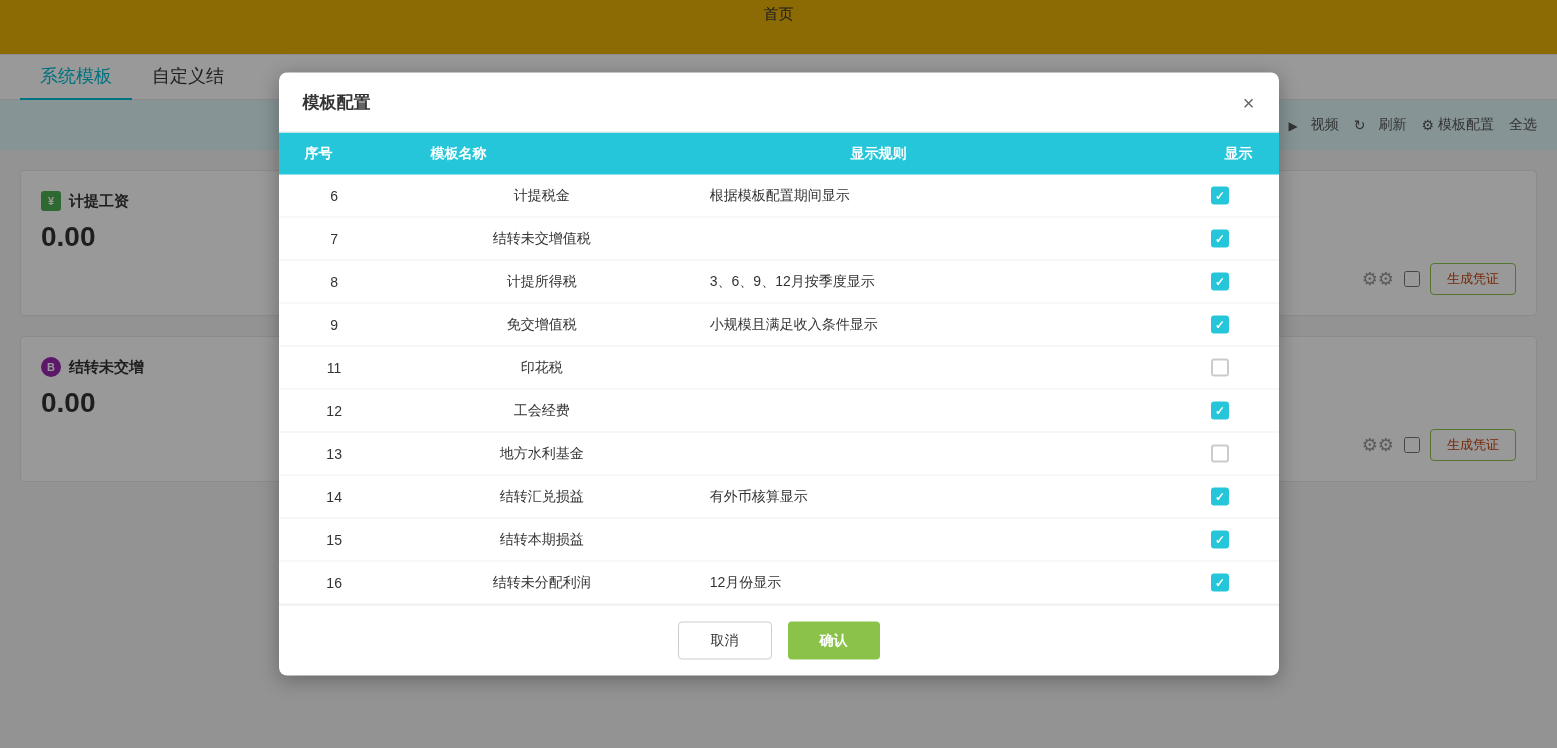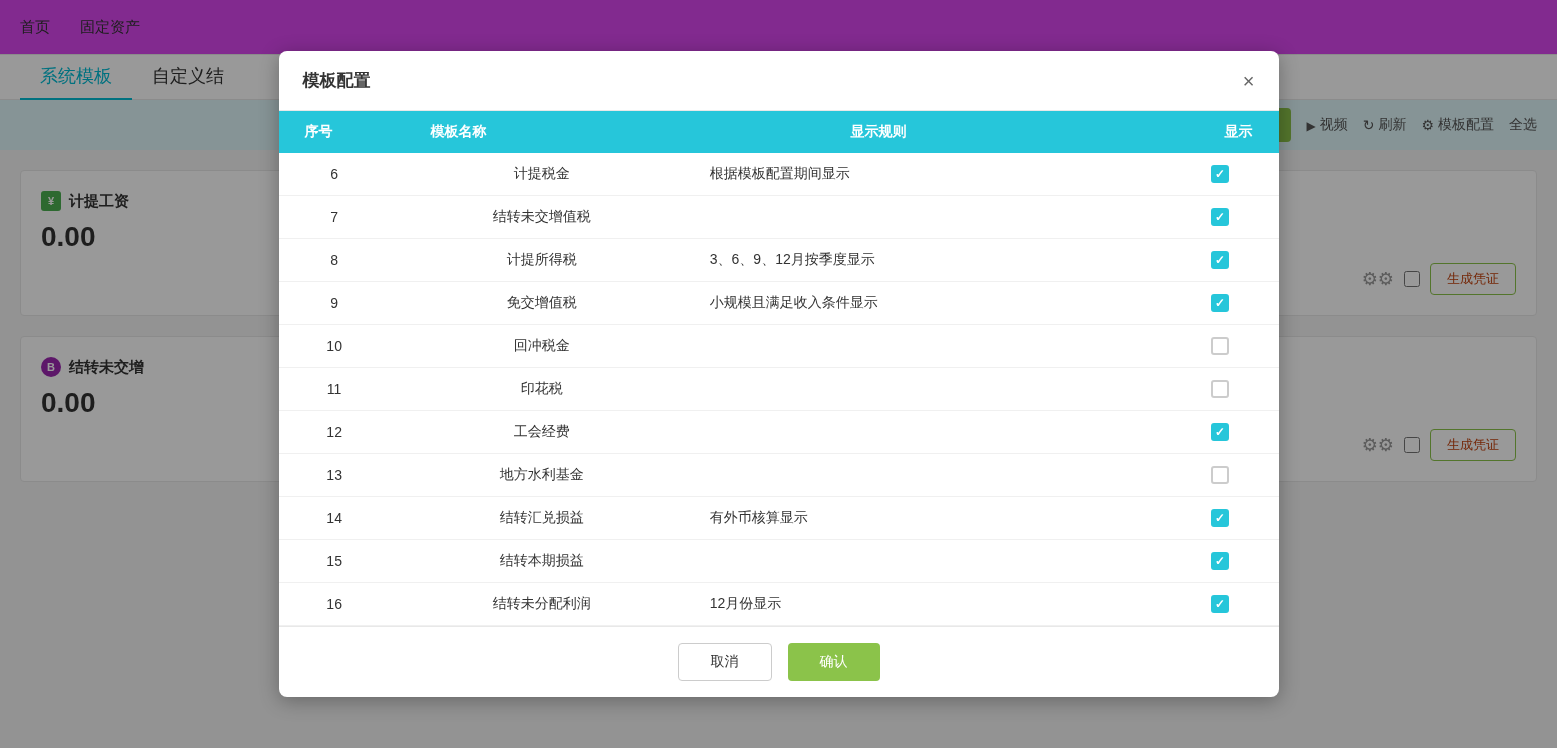--- a/index.html
+++ b/index.html
@@ -20,27 +20,28 @@
       width: 100%; height: 100%;
       background: #f5f5f5;
     }
 
     
     .top-nav {
       position: absolute;
       top: 0; left: 0;
       width: 100%;
       height: 55px;
-      background: #d946ef;
+      background: #eab308;
       display: flex;
       align-items: center;
       padding: 0 20px;
-      gap: 30px;
+      gap: 43px;
       border-bottom: 1px solid #e8e8e8;
       z-index: 1;
+      flex-direction: column;
     }
     .nav-item {
       color: #333;
       font-size: 15px;
       cursor: pointer;
       padding: 5px 0;
     }
 
     
     .sub-nav {
@@ -91,21 +92,21 @@
       cursor: pointer;
       font-size: 14px;
       font-weight: bold;
     }
     .btn-action {
       color: #555;
       font-size: 14px;
       cursor: pointer;
       display: flex;
       align-items: center;
-      gap: 4px;
+      gap: 13px;
     }
     .btn-template {
       color: #555;
       font-size: 14px;
       cursor: pointer;
       display: flex;
       align-items: center;
       gap: 4px;
     }
 
@@ -351,21 +352,21 @@
       font-size: 14px;
     }
     .btn-confirm {
       padding: 9px 32px;
       border: none;
       background: #8bc34a;
       color: #fff;
       border-radius: 4px;
       cursor: pointer;
       font-size: 14px;
-      font-weight: normal;
+      font-weight: bold;
     }
 
     .play-icon::before { content: '▶'; font-size: 12px; }
     .refresh-icon::before { content: '↻'; font-size: 14px; }
     .gear-small::before { content: '⚙'; }
   </style>
 </head>
 <body>
 
 <div class="bg-page"></div>
@@ -482,30 +483,20 @@
               <td>9</td>
               <td>免交增值税</td>
               <td>小规模且满足收入条件显示</td>
               <td>
                 <div class="cb-wrapper">
                   <div class="cb-checked"></div>
                 </div>
               </td>
             </tr>
             <tr>
-              <td>10</td>
-              <td>回冲税金</td>
-              <td></td>
-              <td>
-                <div class="cb-wrapper">
-                  <div class="cb-unchecked"></div>
-                </div>
-              </td>
-            </tr>
-            <tr>
               <td>11</td>
               <td>印花税</td>
               <td></td>
               <td>
                 <div class="cb-wrapper">
                   <div class="cb-unchecked"></div>
                 </div>
               </td>
             </tr>
             <tr>

